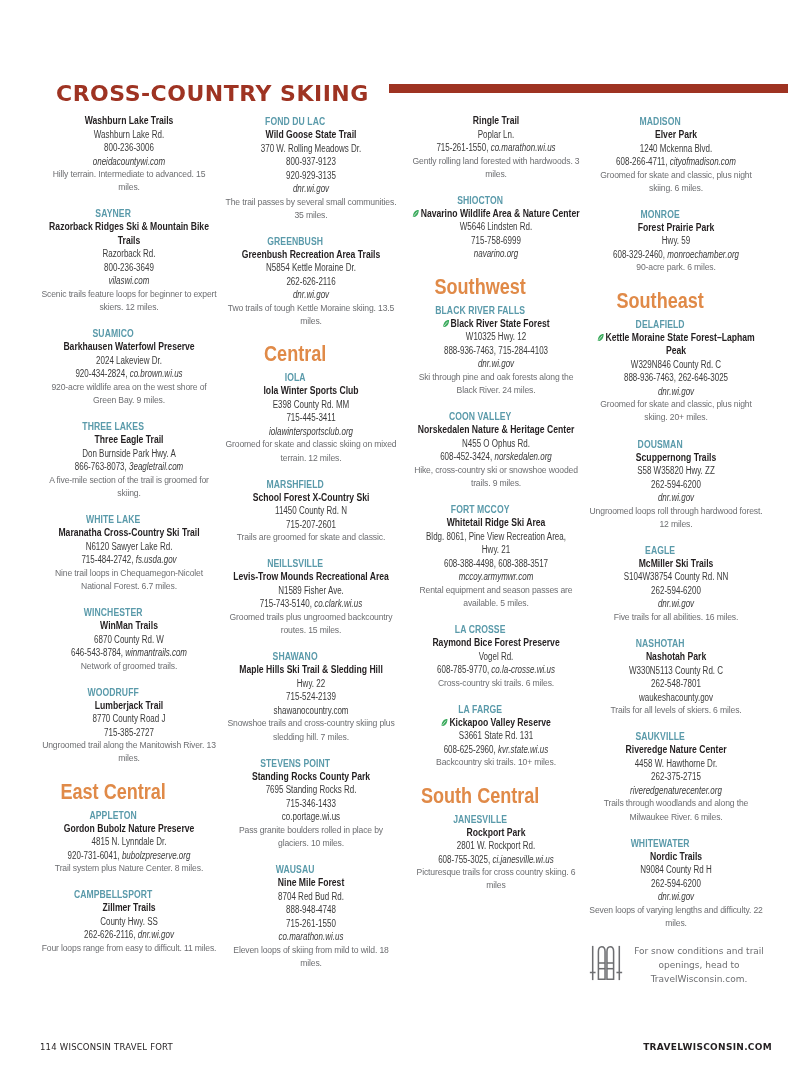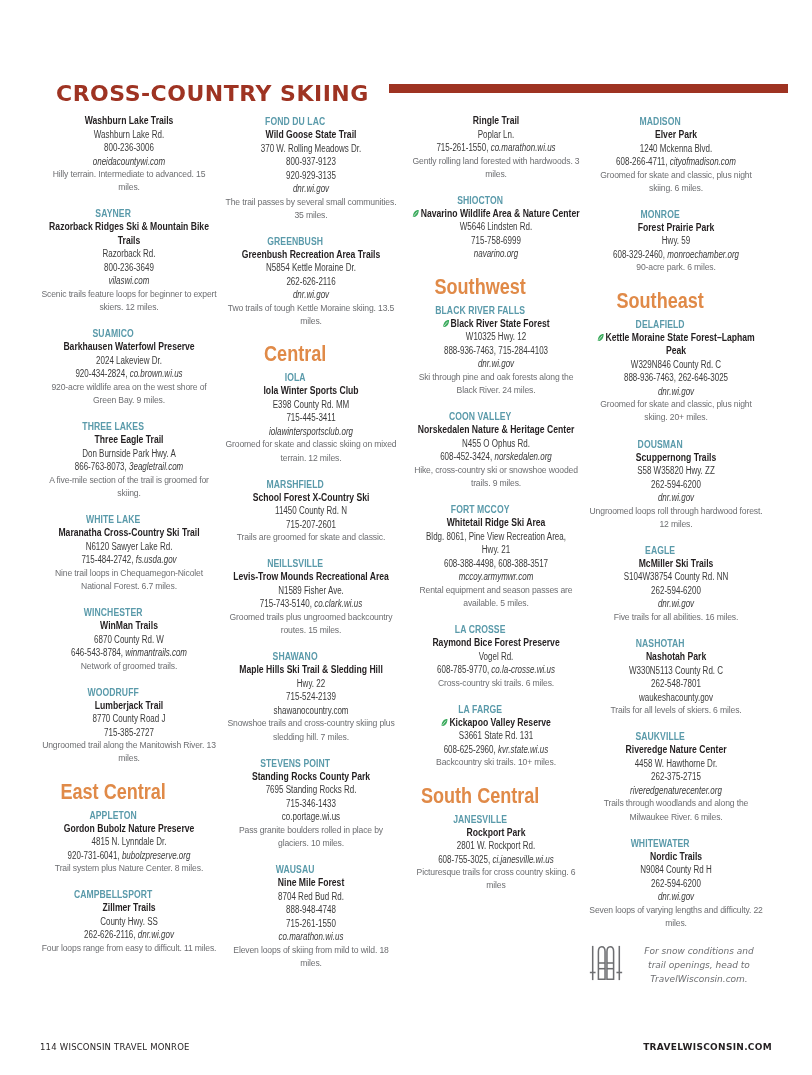--- a/index.html
+++ b/index.html
@@ -16,21 +16,21 @@
   .entry { margin-bottom: 12px; }
   .city { font-family: "Liberation Sans", sans-serif; font-weight: bold; font-size: 10.5px; color: #5a9aaa; transform: scaleX(0.82); transform-origin: left; white-space: nowrap; line-height: 14px; letter-spacing: 0.1px; }
   .name { font-family: "Liberation Sans", sans-serif; font-weight: bold; font-size: 10.5px; color: #231f20; line-height: 13.5px; transform: scaleX(0.82); transform-origin: left; width: 122%; }
   .line { font-family: "Liberation Sans", sans-serif; font-size: 10px; color: #3a3a3a; line-height: 13.5px; transform: scaleX(0.8); transform-origin: left; width: 125%; white-space: nowrap; }
   .line i { font-style: italic; }
   .desc { font-family: Liberation Sans, sans-serif; font-size: 8.6px; color: #6d6e71; line-height: 13.2px; letter-spacing: -0.15px; }
   .region { font-family: "Liberation Sans", sans-serif; font-weight: bold; font-size: 22px; color: #e08a48; transform: scaleX(0.82); transform-origin: left; white-space: nowrap; line-height: 28px; margin: 6px 0 2px 0; }
   .leaf { display: inline-block; width: 9px; height: 9px; vertical-align: -1px; margin-right: 1px; }
   .tip { display: flex; align-items: flex-start; margin-top: 14px; }
   .tip-icon { width: 36px; height: 38px; flex: none; margin-right: 10px; }
-  .tip-text { font-family: "DejaVu Sans", sans-serif; font-size: 9px; color: #6d6e71; line-height: 14px; font-style: italic; }
+  .tip-text { font-family: "DejaVu Sans", sans-serif; font-size: 9px; color: #6d6e71; line-height: 14px; }
   .footer-left { position: absolute; left: 40px; top: 1042px; font-family: "DejaVu Sans", sans-serif; font-size: 8.5px; color: #231f20; letter-spacing: 0.2px; }
   .footer-left b { font-weight: normal; margin-right: 3px; }
   .footer-right { position: absolute; right: 40px; top: 1042px; font-family: "DejaVu Sans", sans-serif; font-weight: bold; font-size: 9px; color: #231f20; letter-spacing: 0.3px; }
 </style>
 </head>
 <body>
 
 <div class="page-title-row">
   <div class="page-title">CROSS-COUNTRY SKIING</div>
   <div class="title-rule"></div>
@@ -318,14 +318,14 @@
           <line x1="10" y1="20" x2="17" y2="20"></line>
           <line x1="10" y1="26" x2="17" y2="26"></line>
           <path d="M19 37 V8 Q19 3 22.5 3 Q26 3 26 8 V37 Z"></path>
           <line x1="19" y1="20" x2="26" y2="20"></line>
           <line x1="19" y1="26" x2="26" y2="26"></line>
         </svg></span>
       <div class="tip-text">For snow conditions and trail openings, head to TravelWisconsin.com.</div>
     </div>
   </div>
 
-<div class="footer-left"><b>114</b><span>WISCONSIN TRAVEL MONROE</span></div>
+<div class="footer-left"><b>114</b><span>WISCONSIN TRAVEL FORT</span></div>
 <div class="footer-right">TRAVELWISCONSIN.COM</div>
 
 </body></html>

